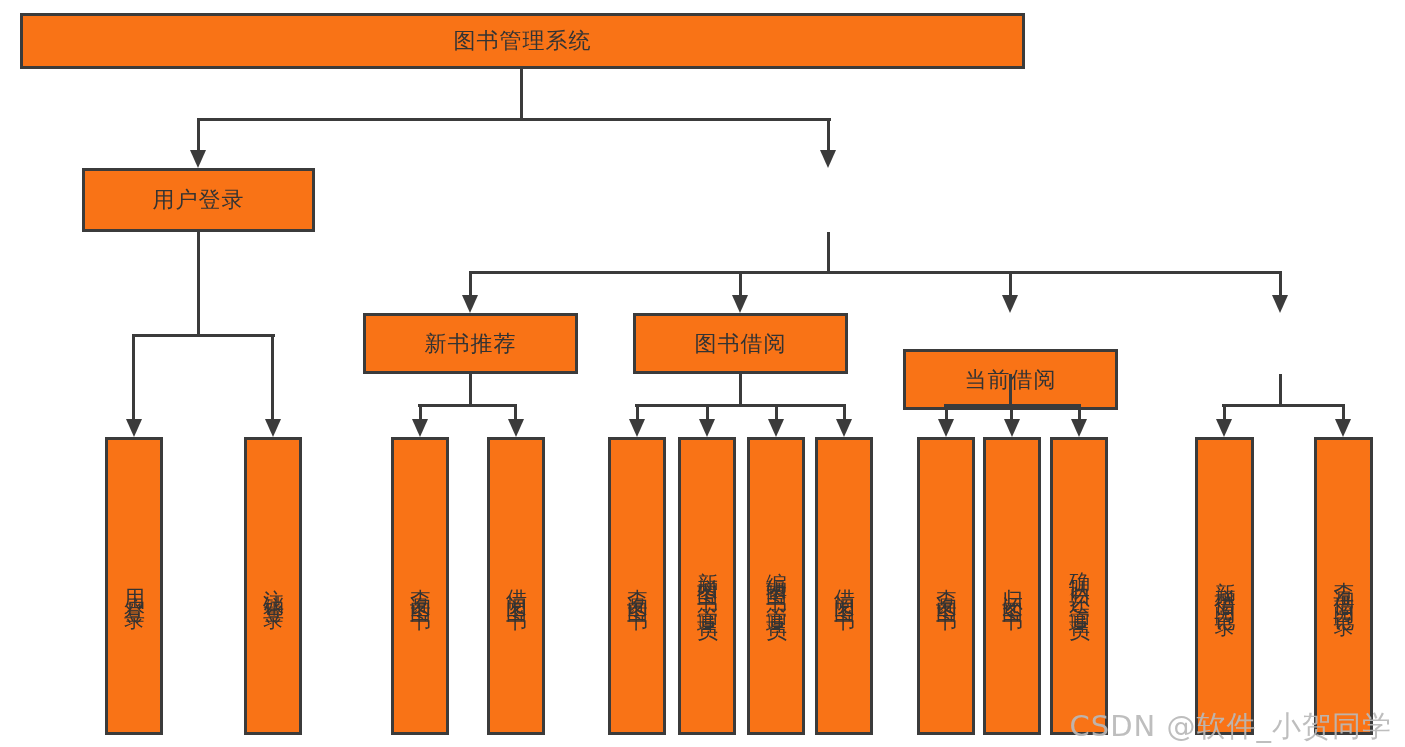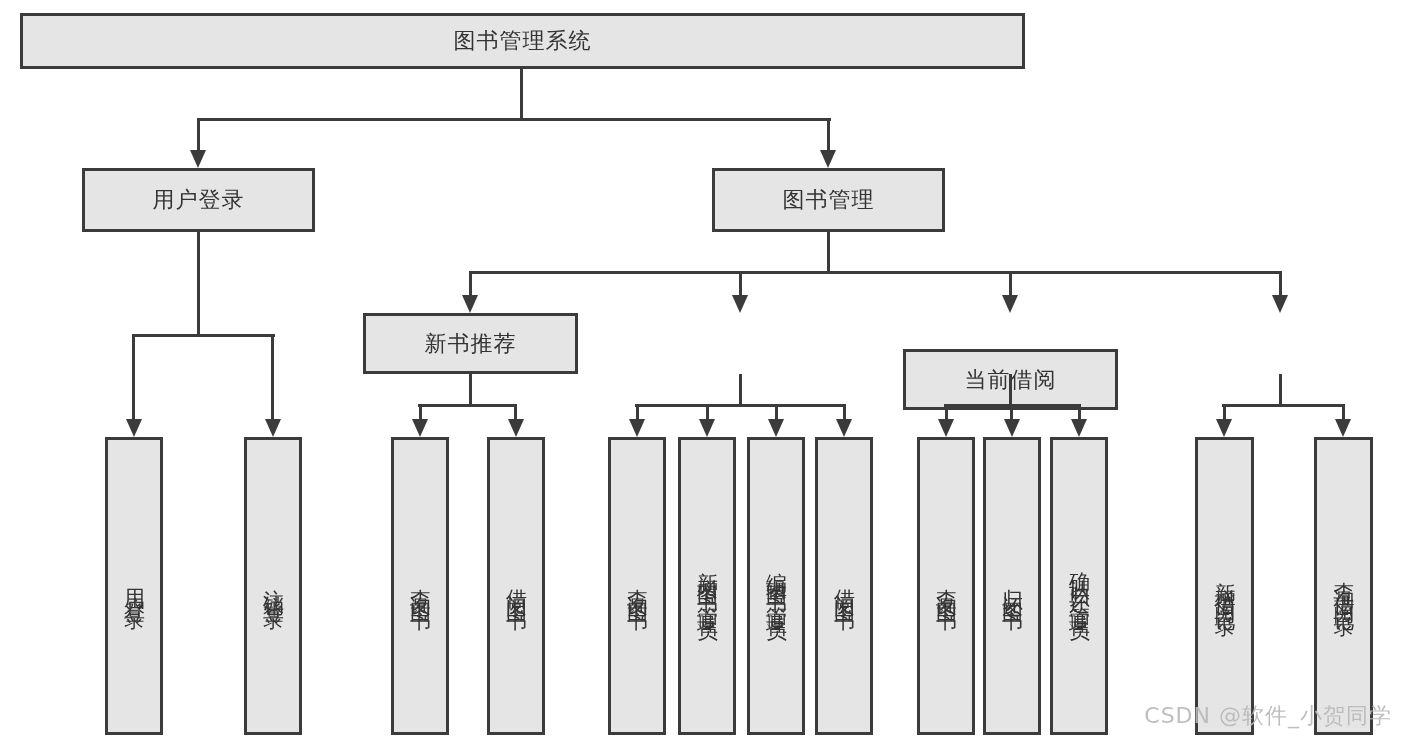--- a/index.html
+++ b/index.html
@@ -7,21 +7,21 @@
     position:relative;
     width:1405px;height:747px;
     background:#ffffff;
     font-family:"DejaVu Sans","Liberation Sans",sans-serif;
     overflow:hidden;
   }
   .box{
     position:absolute;
     box-sizing:border-box;
     border:3px solid #3b3b3b;
-    background:#e5e5e5;
+    background:#f97316;
     display:flex;align-items:center;justify-content:center;
     color:#333333;
   }
   .h-label{font-size:22px;letter-spacing:1px;}
   .vtext{
     writing-mode:vertical-rl;
     text-orientation:mixed;
     font-size:21px;
     letter-spacing:7px;
     line-height:1.1;
@@ -31,22 +31,22 @@
   .vl{position:absolute;width:3px;background:#3b3b3b;}
   .hl{position:absolute;height:3px;background:#3b3b3b;}
   .ar{
     position:absolute;width:0;height:0;
     border-left:8px solid transparent;
     border-right:8px solid transparent;
     border-top:18px solid #3b3b3b;
   }
   .watermark{
     position:absolute;
-    right:13px;bottom:16px;
-    font-size:22px;
+    right:13px;bottom:0;
+    font-size:29px;
     color:#b9b9b9;
     opacity:0.92;
     z-index:10;
     letter-spacing:1px;
     white-space:nowrap;
   }
 </style>
 </head>
 <body>
 
@@ -58,23 +58,20 @@
 
   <div class="vl" style="left:520px;top:69px;height:51px;"></div>
   <div class="hl" style="left:197px;top:118px;width:634px;"></div>
   <div class="vl" style="left:197px;top:118px;height:32px;"></div>
   <div class="ar" style="left:190px;top:150px;"></div>
   <div class="vl" style="left:827px;top:118px;height:32px;"></div>
   <div class="ar" style="left:820px;top:150px;"></div>
 
   <div class="box h-label" style="left:82px;top:168px;width:233px;height:64px;">
     <span>用户登录</span>
-  </div>
-  <div class="box h-label" style="left:712px;top:168px;width:233px;height:64px;">
-    <span>图书管理</span>
   </div>
 
   <div class="vl" style="left:197px;top:232px;height:103px;"></div>
   <div class="hl" style="left:132px;top:334px;width:143px;"></div>
   <div class="vl" style="left:132px;top:334px;height:85px;"></div>
   <div class="ar" style="left:126px;top:419px;"></div>
   <div class="vl" style="left:271px;top:334px;height:85px;"></div>
   <div class="ar" style="left:265px;top:419px;"></div>
 
   <div class="box" style="left:105px;top:437px;width:58px;height:298px;">
@@ -90,20 +87,23 @@
   <div class="ar" style="left:462px;top:295px;"></div>
   <div class="vl" style="left:739px;top:271px;height:24px;"></div>
   <div class="ar" style="left:732px;top:295px;"></div>
   <div class="vl" style="left:1009px;top:271px;height:24px;"></div>
   <div class="ar" style="left:1002px;top:295px;"></div>
   <div class="vl" style="left:1279px;top:271px;height:24px;"></div>
   <div class="ar" style="left:1272px;top:295px;"></div>
 
   <div class="box h-label" style="left:363px;top:313px;width:215px;height:61px;">
     <span>新书推荐</span>
+  </div>
+  <div class="box h-label" style="left:633px;top:313px;width:215px;height:61px;">
+    <span>图书借阅</span>
   </div>
   <div class="box h-label" style="left:903px;top:313px;width:215px;height:61px;margin-top:36px;">
     <span>当前借阅</span>
   </div>
 
   <div class="vl" style="left:469px;top:374px;height:32px;"></div>
   <div class="hl" style="left:418px;top:404px;width:99px;"></div>
   <div class="vl" style="left:419px;top:404px;height:15px;"></div>
   <div class="ar" style="left:412px;top:419px;"></div>
   <div class="vl" style="left:514px;top:404px;height:15px;"></div>

